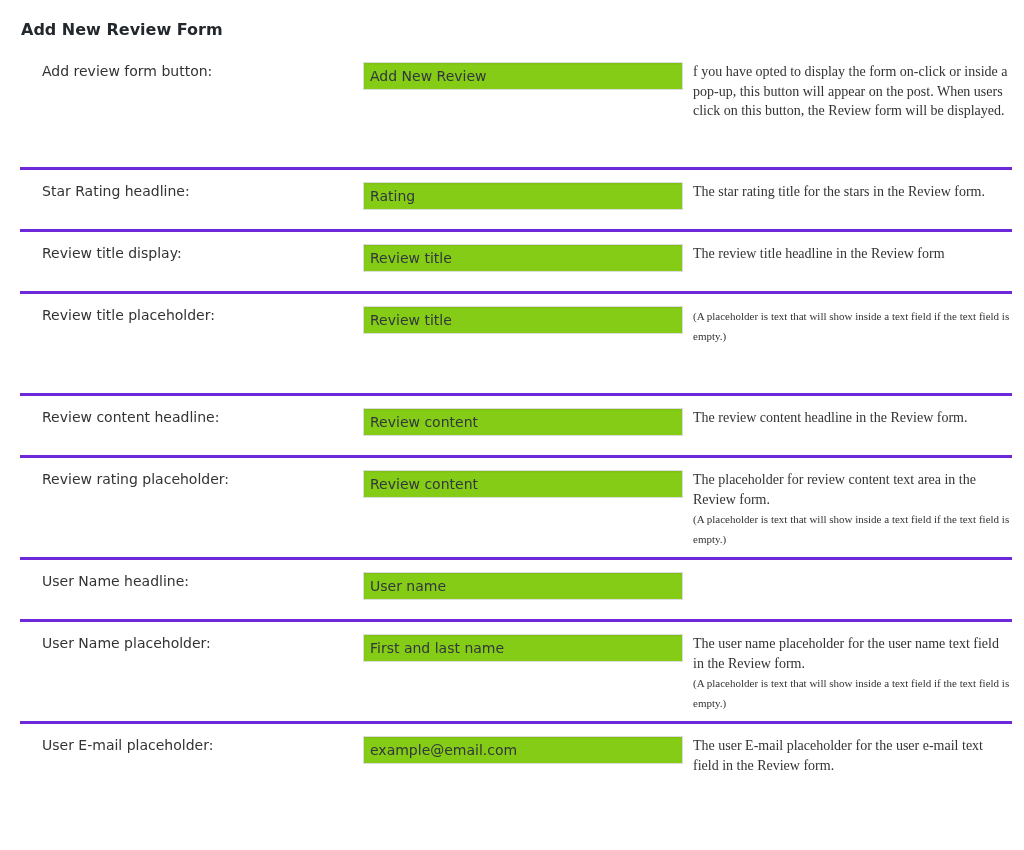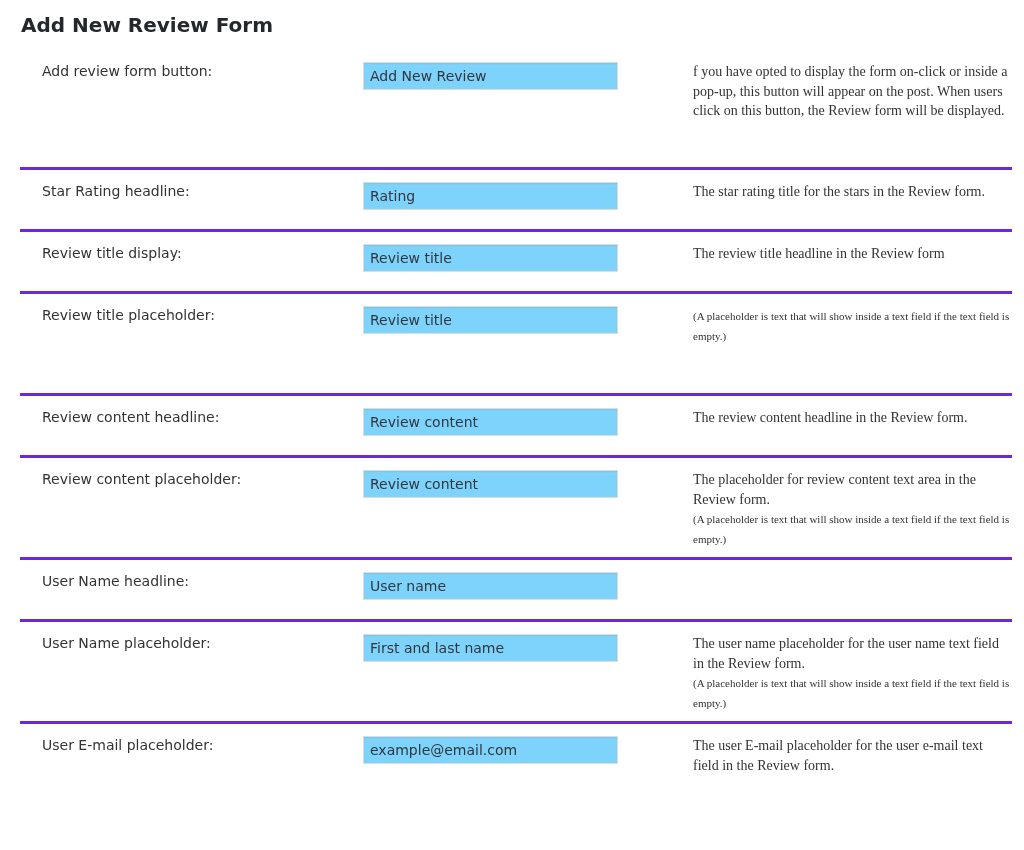--- a/index.html
+++ b/index.html
@@ -2,42 +2,42 @@
 <html><head>
 <meta charset="utf-8">
 <style>
   html, body { margin: 0; padding: 0; background: #ffffff; }
   body {
     width: 1024px; height: 850px; overflow: hidden;
     font-family: "DejaVu Sans", sans-serif;
     color: #444444;
   }
   .page-title {
-    position: absolute; left: 21px; top: 13px; margin: 0;
+    position: absolute; left: 21px; top: 20px; margin: 0;
     font-family: "DejaVu Sans", sans-serif;
-    font-size: 20px; font-weight: bold; color: #23282d;
+    font-size: 16px; font-weight: bold; color: #23282d;
   }
   .form-table {
     position: absolute; left: 20px; top: 50px; width: 992px;
   }
   .row {
     display: flex; border-bottom: 3px solid #6d28d9;
     box-sizing: border-box;
   }
   .row:last-child { border-bottom: none; }
   .label {
     width: 343px; padding-left: 22px; padding-top: 12px;
     box-sizing: border-box; font-size: 14px; color: #333333; line-height: 19px;
   }
   .field { width: 330px; padding-top: 12px; box-sizing: border-box; }
   .field input {
-    width: 255px; height: 28px; box-sizing: border-box;
+    width: 320px; height: 28px; box-sizing: border-box;
     border: 1px solid #dddddd; box-shadow: inset 0 1px 2px rgba(0,0,0,0.07);
     font-family: "DejaVu Sans", sans-serif; font-size: 14px; color: #32373c;
-    padding: 2px 6px; background: #7dd3fc; outline: none;
+    padding: 2px 6px; background: #84cc16; outline: none;
   }
   .desc {
     width: 319px; padding-top: 12px; padding-bottom: 10px;
     box-sizing: border-box; font-size: 14px; color: #333333; line-height: 19.5px; font-family: Liberation Serif, serif;
   }
   .desc .note { display: block; font-size: 11px; line-height: 20px; color: #333; }
 </style>
 </head>
 <body>
 
@@ -63,21 +63,21 @@
     <div class="label">Review title placeholder:</div>
     <div class="field"><input type="text" value="Review title" style=""></div>
     <div class="desc"><span class="note">(A placeholder is text that will show inside a text field if the text field is empty.)</span></div>
   </div>
   <div class="row" style="height:62px">
     <div class="label">Review content headline:</div>
     <div class="field"><input type="text" value="Review content" style=""></div>
     <div class="desc"><span>The review content headline in the Review form.</span></div>
   </div>
   <div class="row" style="height:102px">
-    <div class="label">Review content placeholder:</div>
+    <div class="label">Review rating placeholder:</div>
     <div class="field"><input type="text" value="Review content" style=""></div>
     <div class="desc"><span>The placeholder for review content text area in the Review form.</span><span class="note">(A placeholder is text that will show inside a text field if the text field is empty.)</span></div>
   </div>
   <div class="row" style="height:62px">
     <div class="label">User Name headline:</div>
     <div class="field"><input type="text" value="User name" style=""></div>
   </div>
   <div class="row" style="height:102px">
     <div class="label">User Name placeholder:</div>
     <div class="field"><input type="text" value="First and last name" style=""></div>

